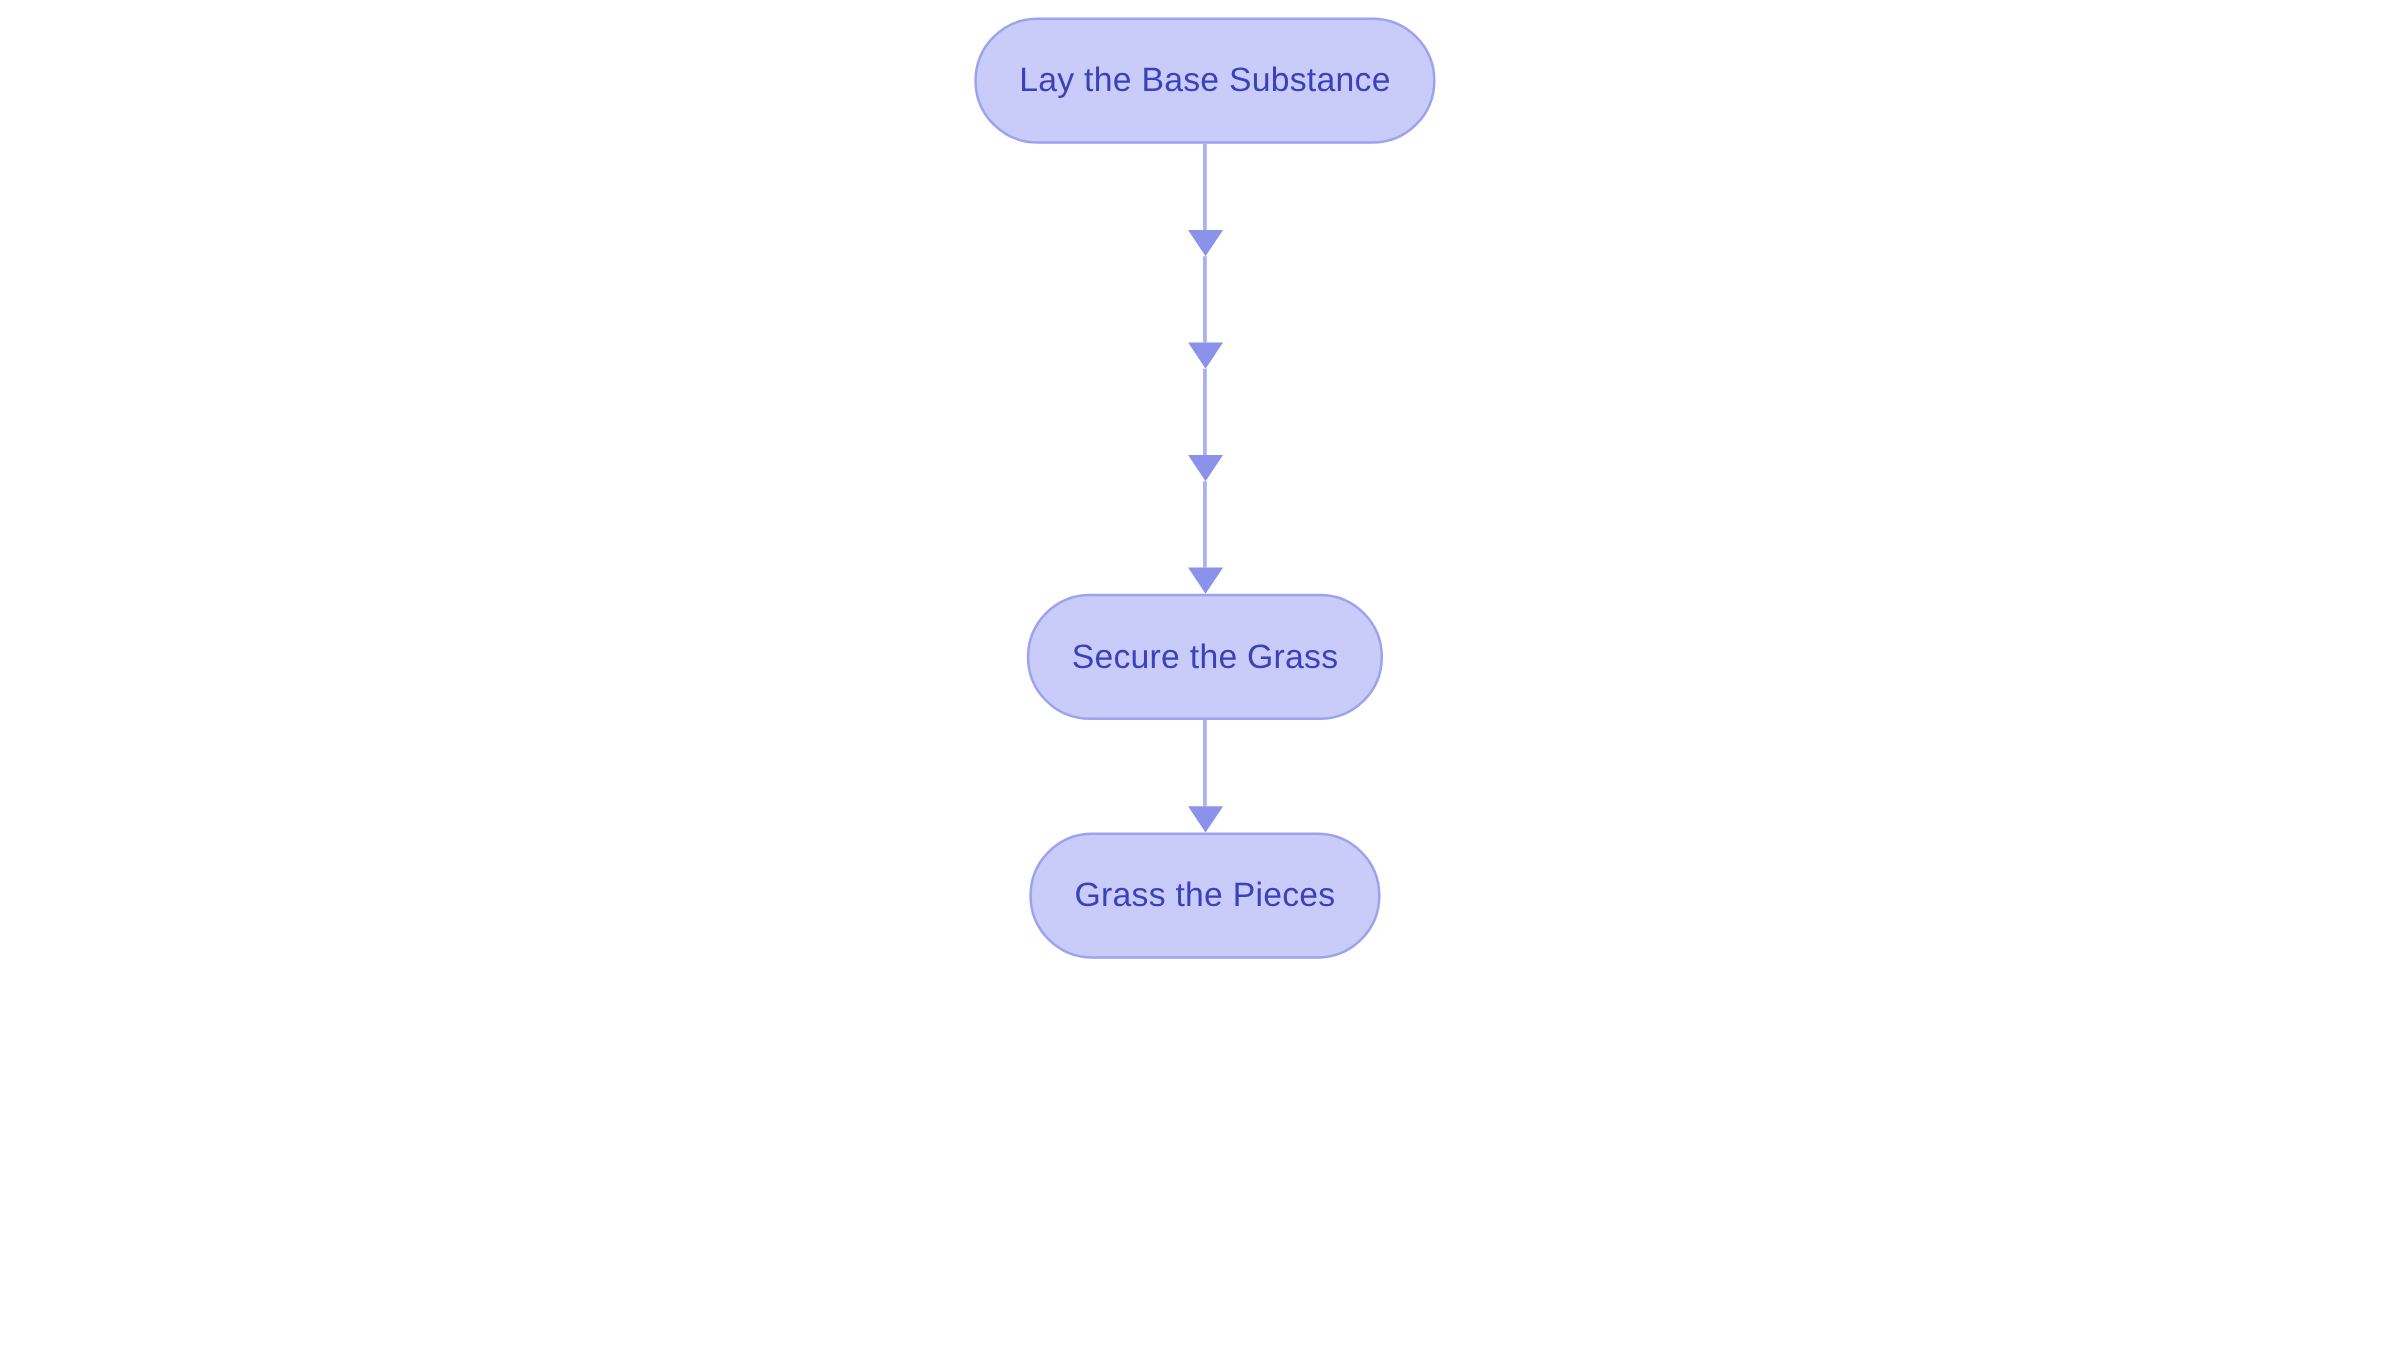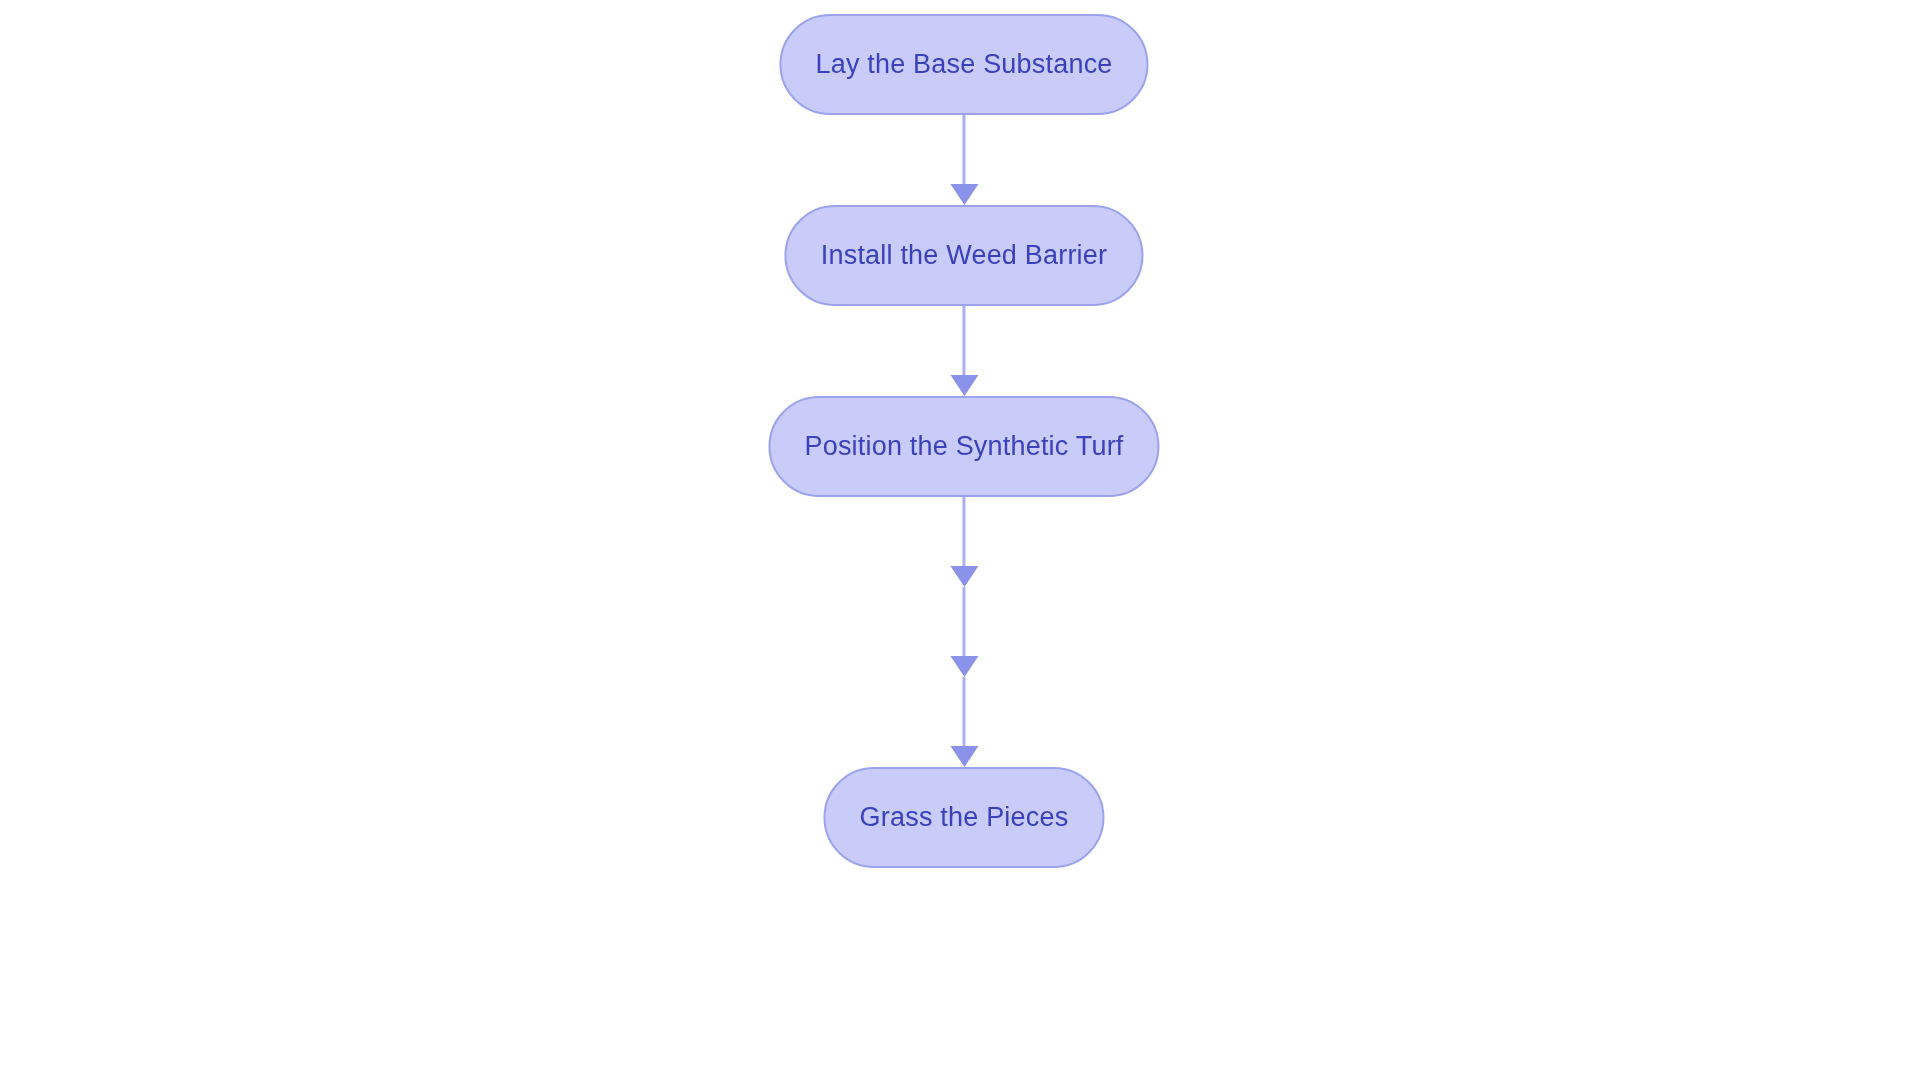--- a/index.html
+++ b/index.html
@@ -71,47 +71,44 @@
 
   <div class="flow-node">
     <span>Lay the Base Substance</span>
   </div>
 
   <div class="connector">
     <div class="line"></div>
     <div class="head"></div>
   </div>
 
-  <div class="flow-node">
-    <span>Install the Weed Barrier</span>
-  </div>
-
-  <div class="connector">
-    <div class="line"></div>
-    <div class="head"></div>
-  </div>
-
-  <div class="flow-node">
-    <span>Position the Synthetic Turf</span>
-  </div>
 
   <div class="connector">
     <div class="line"></div>
     <div class="head"></div>
   </div>
 
 
   <div class="connector">
     <div class="line"></div>
     <div class="head"></div>
   </div>
 
 
   <div class="connector">
     <div class="line"></div>
     <div class="head"></div>
   </div>
 
   <div class="flow-node">
+    <span>Secure the Grass</span>
+  </div>
+
+  <div class="connector">
+    <div class="line"></div>
+    <div class="head"></div>
+  </div>
+
+  <div class="flow-node">
     <span>Grass the Pieces</span>
   </div>
 
 </div>
 
 </body></html>

